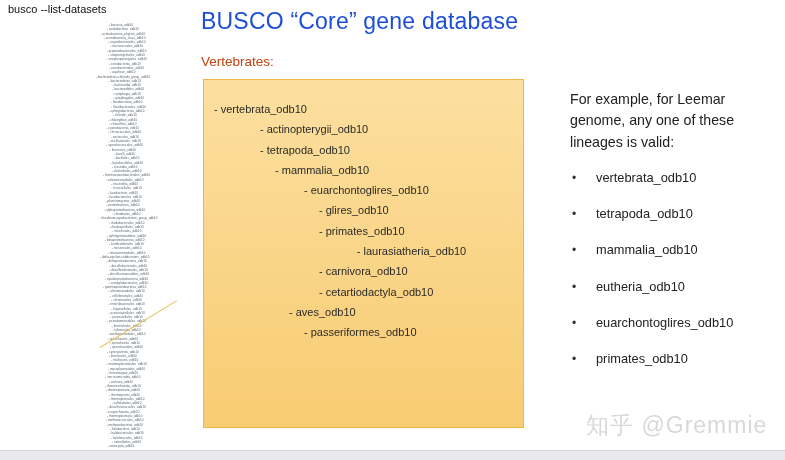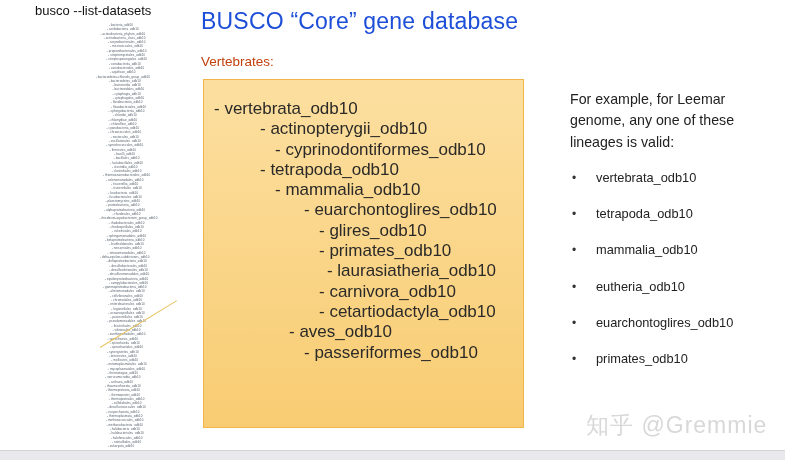--- a/index.html
+++ b/index.html
@@ -9,23 +9,22 @@
     height: 460px;
     background: #ffffff;
     overflow: hidden;
     font-family: "Liberation Sans", sans-serif;
     color: #1c1c1c;
   }
 
   .command {
     position: absolute;
     left: 8px; top: 3px;
-    font-size: 13px;
+    font-size: 11px;
     color: #111;
-    margin-left: 27px;
   }
 
   .dataset-list {
     position: absolute;
     left: 46px; top: 23px;
     width: 150px;
     text-align: center;
     white-space: pre;
     font-size: 3px;
     line-height: 4.3px;
@@ -52,21 +51,21 @@
   .lineage-box {
     position: absolute;
     left: 203px; top: 79px;
     width: 321px; height: 349px;
     background: linear-gradient(180deg, var(--box_top, #fcdfa0) 0%, var(--box_bottom, #f8cc72) 100%);
     border: 1.5px solid var(--box_border, #f0b54b);
     box-sizing: border-box;
     padding: 19px 4px 0 10px;
   }
   .tree-item {
-    font-size: 17px;
+    font-size: 11px;
     line-height: 20.3px;
     color: #2b2a28;
     white-space: nowrap;
   }
 
   .callout-line {
     position: absolute;
     left: 100px; top: 347px;
     width: 90px; height: 0;
     border-top: 1.6px solid var(--callout, #e9c35f);
@@ -130,21 +129,20 @@
   <div class="dataset-list"><div class="tiny-line">- bacteria_odb10</div><div class="tiny-line">    - acidobacteria_odb10</div><div class="tiny-line">    - actinobacteria_phylum_odb10</div><div class="tiny-line">        - actinobacteria_class_odb10</div><div class="tiny-line">            - corynebacteriales_odb10</div><div class="tiny-line">            - micrococcales_odb10</div><div class="tiny-line">            - propionibacteriales_odb10</div><div class="tiny-line">            - streptomycetales_odb10</div><div class="tiny-line">            - streptosporangiales_odb10</div><div class="tiny-line">        - coriobacteriia_odb10</div><div class="tiny-line">            - coriobacteriales_odb10</div><div class="tiny-line">    - aquificae_odb10</div><div class="tiny-line">    - bacteroidetes-chlorobi_group_odb10</div><div class="tiny-line">        - bacteroidetes_odb10</div><div class="tiny-line">            - bacteroidia_odb10</div><div class="tiny-line">                - bacteroidales_odb10</div><div class="tiny-line">            - cytophagia_odb10</div><div class="tiny-line">                - cytophagales_odb10</div><div class="tiny-line">            - flavobacteriia_odb10</div><div class="tiny-line">                - flavobacteriales_odb10</div><div class="tiny-line">            - sphingobacteriia_odb10</div><div class="tiny-line">        - chlorobi_odb10</div><div class="tiny-line">    - chlamydiae_odb10</div><div class="tiny-line">    - chloroflexi_odb10</div><div class="tiny-line">    - cyanobacteria_odb10</div><div class="tiny-line">        - chroococcales_odb10</div><div class="tiny-line">        - nostocales_odb10</div><div class="tiny-line">        - oscillatoriales_odb10</div><div class="tiny-line">        - synechococcales_odb10</div><div class="tiny-line">    - firmicutes_odb10</div><div class="tiny-line">        - bacilli_odb10</div><div class="tiny-line">            - bacillales_odb10</div><div class="tiny-line">            - lactobacillales_odb10</div><div class="tiny-line">        - clostridia_odb10</div><div class="tiny-line">            - clostridiales_odb10</div><div class="tiny-line">            - thermoanaerobacterales_odb10</div><div class="tiny-line">        - selenomonadales_odb10</div><div class="tiny-line">        - tissierellia_odb10</div><div class="tiny-line">            - tissierellales_odb10</div><div class="tiny-line">    - fusobacteria_odb10</div><div class="tiny-line">        - fusobacteriales_odb10</div><div class="tiny-line">    - planctomycetes_odb10</div><div class="tiny-line">    - proteobacteria_odb10</div><div class="tiny-line">        - alphaproteobacteria_odb10</div><div class="tiny-line">            - rhizobiales_odb10</div><div class="tiny-line">                - rhizobium-agrobacterium_group_odb10</div><div class="tiny-line">            - rhodobacterales_odb10</div><div class="tiny-line">            - rhodospirillales_odb10</div><div class="tiny-line">            - rickettsiales_odb10</div><div class="tiny-line">            - sphingomonadales_odb10</div><div class="tiny-line">        - betaproteobacteria_odb10</div><div class="tiny-line">            - burkholderiales_odb10</div><div class="tiny-line">            - neisseriales_odb10</div><div class="tiny-line">            - nitrosomonadales_odb10</div><div class="tiny-line">        - delta-epsilon-subdivisions_odb10</div><div class="tiny-line">            - deltaproteobacteria_odb10</div><div class="tiny-line">                - desulfobacterales_odb10</div><div class="tiny-line">                - desulfovibrionales_odb10</div><div class="tiny-line">                - desulfuromonadales_odb10</div><div class="tiny-line">            - epsilonproteobacteria_odb10</div><div class="tiny-line">                - campylobacterales_odb10</div><div class="tiny-line">        - gammaproteobacteria_odb10</div><div class="tiny-line">            - alteromonadales_odb10</div><div class="tiny-line">            - cellvibrionales_odb10</div><div class="tiny-line">            - chromatiales_odb10</div><div class="tiny-line">            - enterobacterales_odb10</div><div class="tiny-line">            - legionellales_odb10</div><div class="tiny-line">            - oceanospirillales_odb10</div><div class="tiny-line">            - pasteurellales_odb10</div><div class="tiny-line">            - pseudomonadales_odb10</div><div class="tiny-line">            - thiotrichales_odb10</div><div class="tiny-line">            - vibrionales_odb10</div><div class="tiny-line">            - xanthomonadales_odb10</div><div class="tiny-line">    - spirochaetes_odb10</div><div class="tiny-line">        - spirochaetia_odb10</div><div class="tiny-line">            - spirochaetales_odb10</div><div class="tiny-line">    - synergistetes_odb10</div><div class="tiny-line">    - tenericutes_odb10</div><div class="tiny-line">        - mollicutes_odb10</div><div class="tiny-line">            - entomoplasmatales_odb10</div><div class="tiny-line">            - mycoplasmatales_odb10</div><div class="tiny-line">    - thermotogae_odb10</div><div class="tiny-line">    - verrucomicrobia_odb10</div><div class="tiny-line">- archaea_odb10</div><div class="tiny-line">    - thaumarchaeota_odb10</div><div class="tiny-line">    - thermoproteota_odb10</div><div class="tiny-line">        - thermoprotei_odb10</div><div class="tiny-line">            - thermoproteales_odb10</div><div class="tiny-line">            - sulfolobales_odb10</div><div class="tiny-line">            - desulfurococcales_odb10</div><div class="tiny-line">    - euryarchaeota_odb10</div><div class="tiny-line">        - thermoplasmata_odb10</div><div class="tiny-line">        - methanococcales_odb10</div><div class="tiny-line">        - methanobacteria_odb10</div><div class="tiny-line">        - halobacteria_odb10</div><div class="tiny-line">            - halobacteriales_odb10</div><div class="tiny-line">            - haloferacales_odb10</div><div class="tiny-line">            - natrialbales_odb10</div><div class="tiny-line">- eukaryota_odb10</div></div>
 
   <div class="title">BUSCO “Core” gene database</div>
 
   <div class="box-label">Vertebrates:</div>
 
   <div class="lineage-box">
     <div>
         <div class="tree-item" style="margin-left: 0px;">- vertebrata_odb10</div>
         <div class="tree-item" style="margin-left: 46px;">- actinopterygii_odb10</div>
-        <div class="tree-item" style="margin-left: 61px;">- cyprinodontiformes_odb10</div>
         <div class="tree-item" style="margin-left: 46px;">- tetrapoda_odb10</div>
         <div class="tree-item" style="margin-left: 61px;">- mammalia_odb10</div>
         <div class="tree-item" style="margin-left: 90px;">- euarchontoglires_odb10</div>
         <div class="tree-item" style="margin-left: 105px;">- glires_odb10</div>
         <div class="tree-item" style="margin-left: 105px;">- primates_odb10</div>
         <div class="tree-item" style="margin-left: 90px; text-align: center;">- laurasiatheria_odb10</div>
         <div class="tree-item" style="margin-left: 105px;">- carnivora_odb10</div>
         <div class="tree-item" style="margin-left: 105px;">- cetartiodactyla_odb10</div>
         <div class="tree-item" style="margin-left: 75px;">- aves_odb10</div>
         <div class="tree-item" style="margin-left: 90px;">- passeriformes_odb10</div>

